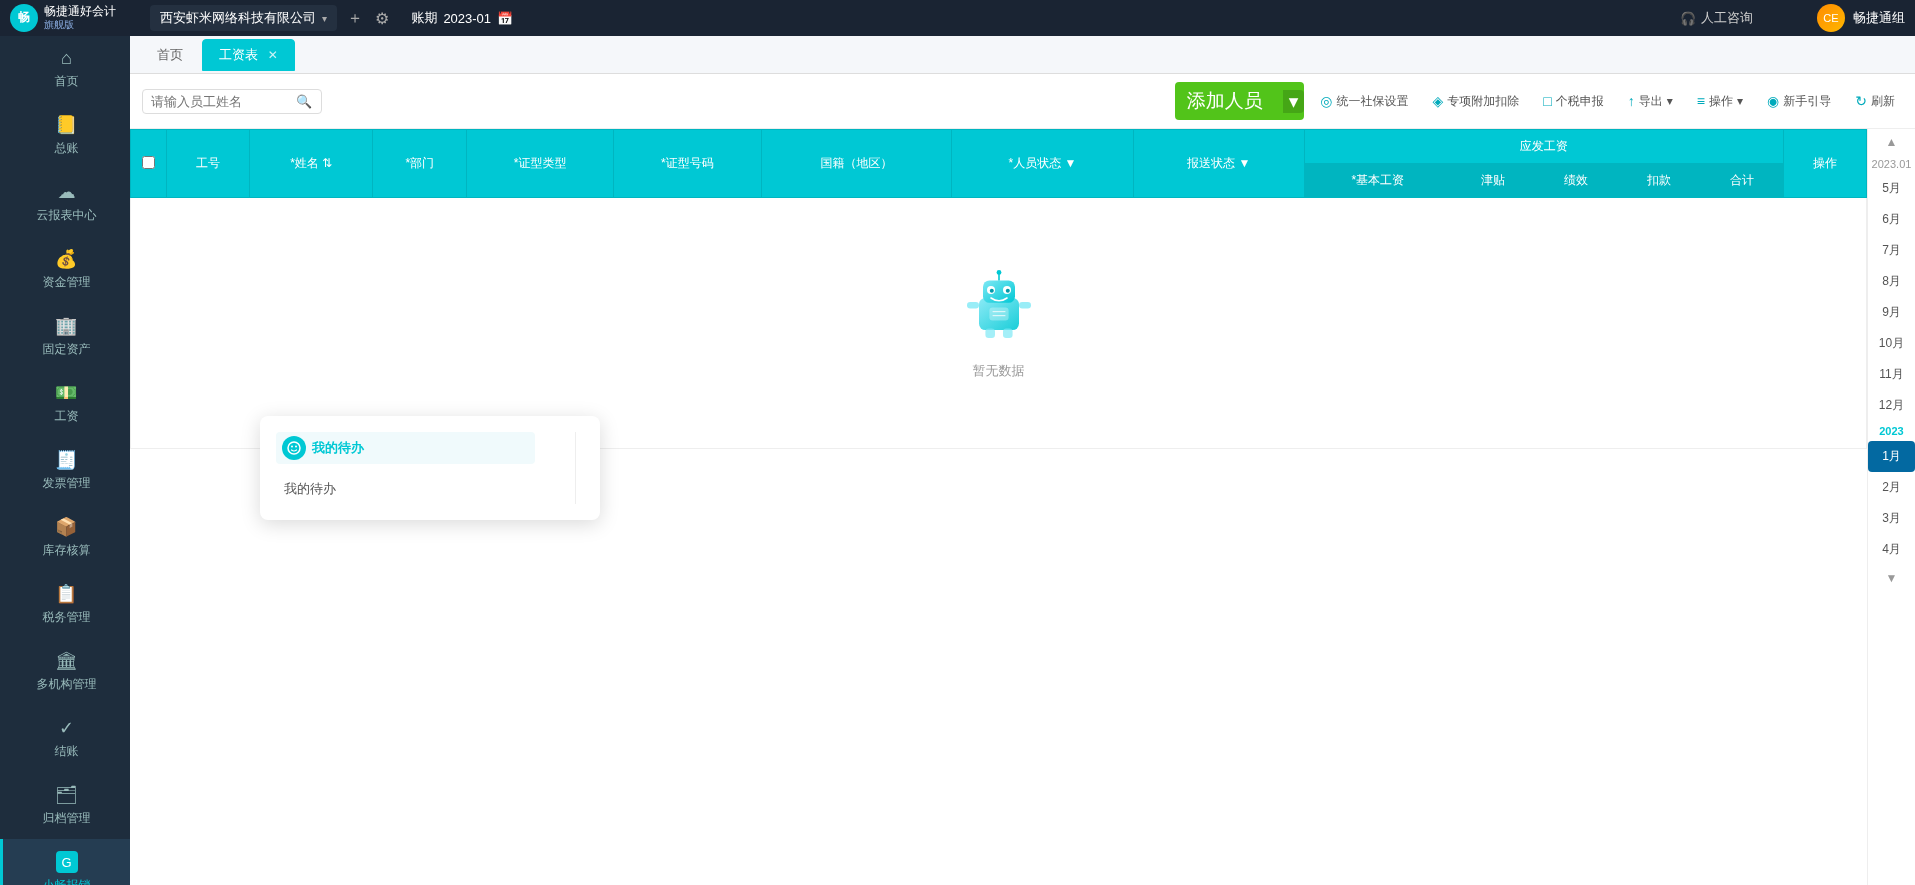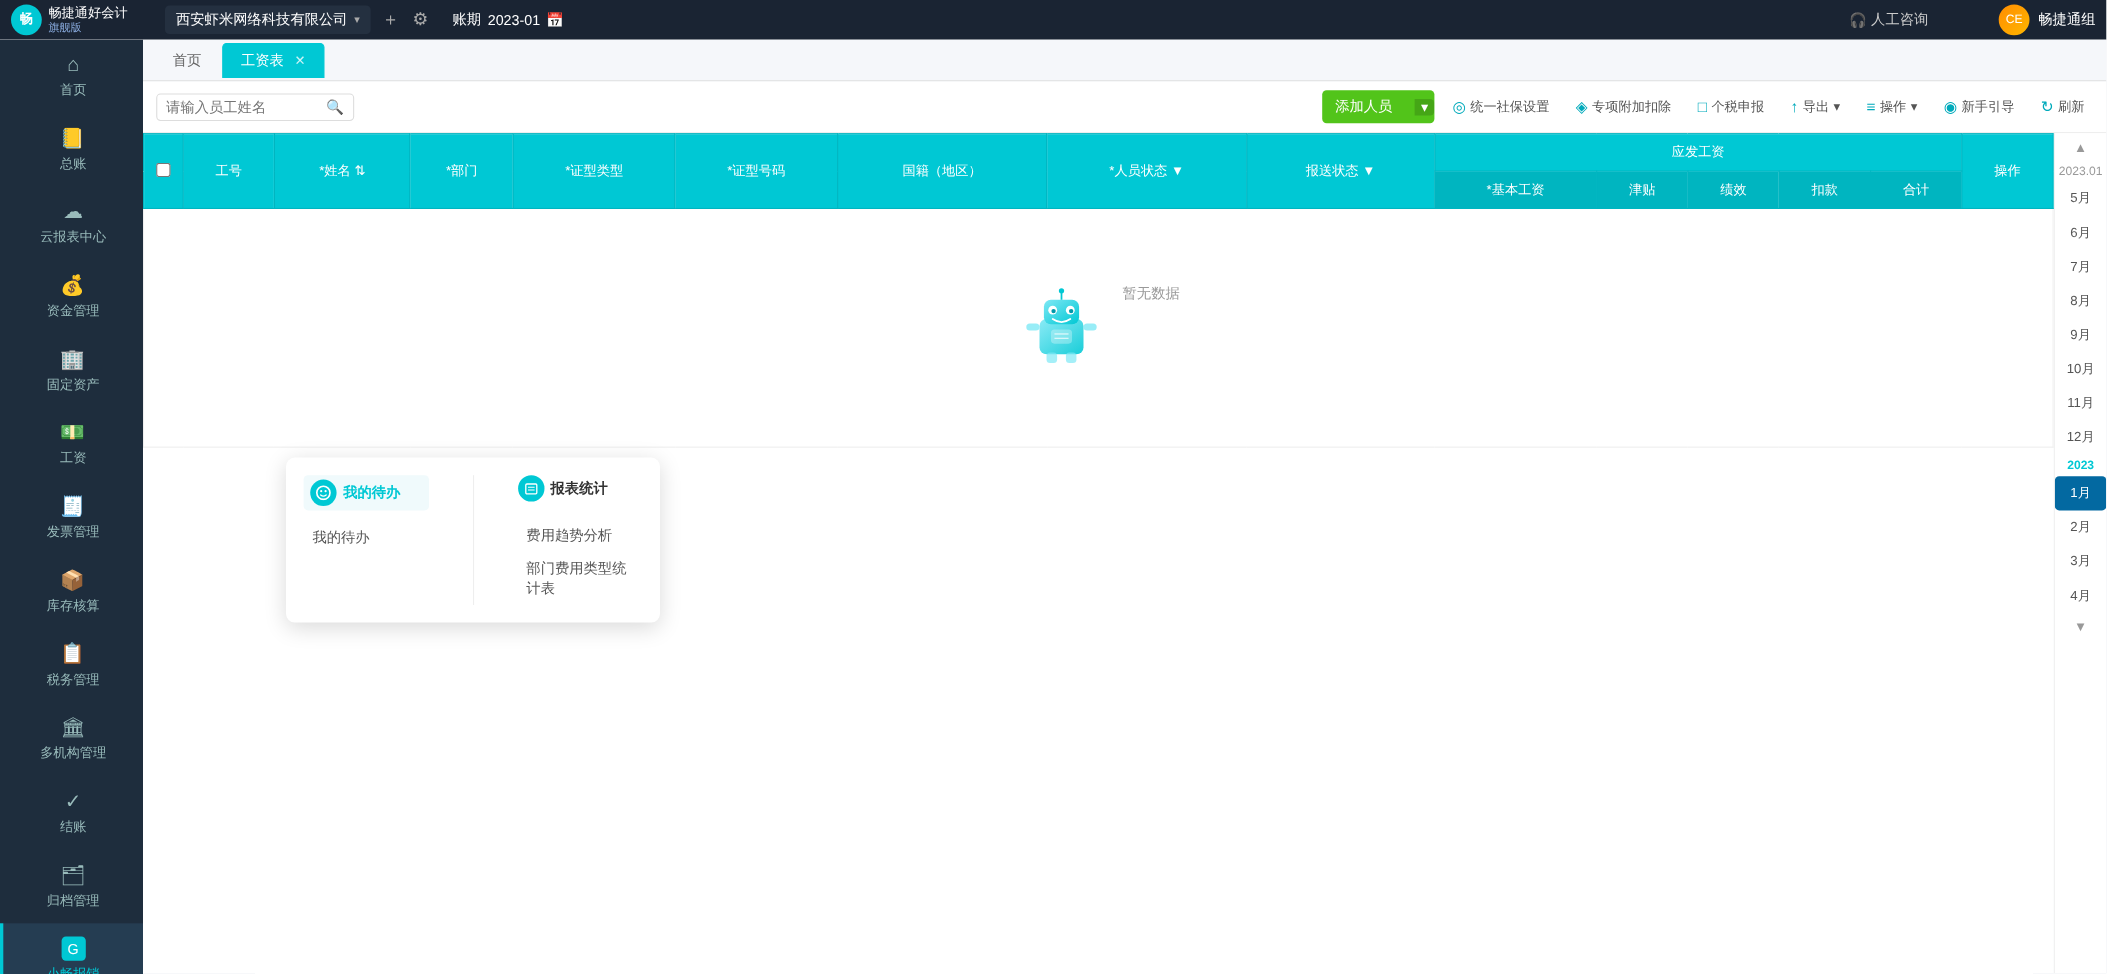--- a/index.html
+++ b/index.html
@@ -63,41 +63,41 @@
     .toolbar {
       display: flex; align-items: center; background: white; padding: 8px 12px; border-bottom: 1px solid #eee; gap: 8px;
     }
     .search-box {
       display: flex; align-items: center; border: 1px solid #ddd; border-radius: 4px; padding: 4px 8px; gap: 6px; width: 180px; background: white;
     }
     .search-box input { border: none; outline: none; font-size: 13px; color: #666; width: 100%; background: transparent; }
     .search-icon { color: #999; font-size: 13px; }
     .toolbar-spacer { flex: 1; }
     .add-btn {
-      display: flex; align-items: center; gap: 4px; background: #52c41a; color: white; border: none; border-radius: 4px; padding: 6px 14px; font-size: 13px; cursor: pointer;
+      display: flex; align-items: center; gap: 4px; background: #52c41a; color: white; border: none; border-radius: 4px; padding: 6px 14px; font-size: 19px; cursor: pointer;
     }
     .add-btn .dropdown-arrow { background: rgba(0,0,0,0.15); padding: 0 6px; margin-left: 4px; border-radius: 0 4px 4px 0; height: 100%; display: flex; align-items: center; }
     .toolbar-action {
       display: flex; align-items: center; gap: 4px; font-size: 12px; color: #555; cursor: pointer; padding: 4px 8px; border-radius: 4px;
     }
     .toolbar-action .t-icon { color: #00aabb; font-size: 14px; }
 
     
     .table-container { flex: 1; overflow: auto; position: relative; background: white; }
     .salary-table { width: 100%; border-collapse: collapse; font-size: 12px; }
     .salary-table th {
       background: #00c8d4; color: white; padding: 8px 6px; text-align: center; border: 1px solid #00b5c0; white-space: nowrap; font-weight: normal;
     }
     .salary-table th.sub-header { background: #00b5c0; }
     .salary-table .checkbox-col { width: 36px; }
     .salary-table td { padding: 8px 6px; text-align: center; border: 1px solid #eee; color: #333; }
 
     
     .empty-state {
-      display: flex; justify-content: center; padding: 60px 0; gap: 16px;
+      display: flex; flex-direction: column; align-items: center; justify-content: center; padding: 60px 0; gap: 16px;
     }
     .robot-svg { width: 80px; height: 80px; }
     .empty-text { color: #999; font-size: 13px; }
 
     
     .right-panel {
       width: 48px; background: white; border-left: 1px solid #eee; display: flex; flex-direction: column; align-items: center; overflow-y: auto; font-size: 12px; flex-shrink: 0;
     }
     .month-nav-btn {
       width: 100%; display: flex; align-items: center; justify-content: center; padding: 6px 0; cursor: pointer; color: #999;
@@ -409,31 +409,17 @@
                 <path d="M4.5 9 Q7 11 9.5 9" stroke="white" stroke-width="1.2" fill="none" stroke-linecap="round"></path>
               </svg>
             </div>
             <span>我的待办</span>
           </div>
           <a class="pm-item">我的待办</a>
         </div>
 
         <div class="pm-divider"></div>
 
-        <div class="pm-col">
-          <div class="pm-col-header">
-            <div class="pm-col-icon" style="background:#00c8d4;">
-              <svg width="14" height="14" viewBox="0 0 14 14" fill="none" xmlns="http://www.w3.org/2000/svg">
-                <rect x="2" y="3" width="10" height="9" rx="1" stroke="white" stroke-width="1.2"></rect>
-                <line x1="4" y1="6" x2="10" y2="6" stroke="white" stroke-width="1"></line>
-                <line x1="4" y1="8.5" x2="10" y2="8.5" stroke="white" stroke-width="1"></line>
-              </svg>
-            </div>
-            <span>报表统计</span>
-          </div>
-          <a class="pm-item">费用趋势分析</a>
-          <a class="pm-item">部门费用类型统计表</a>
-        </div>
       </div>
     </div>
 
   </div>
 </div>
 
 </body></html>

